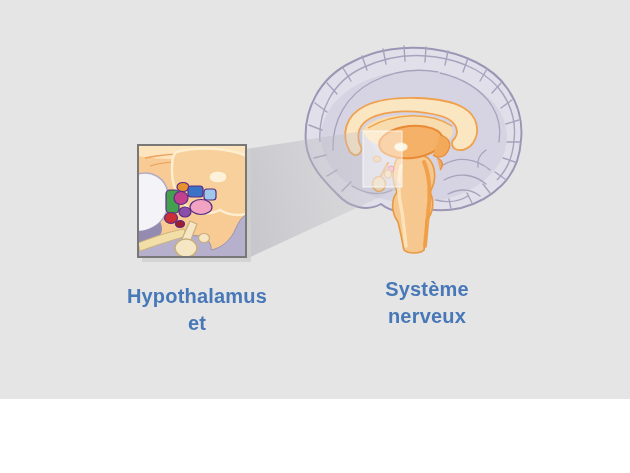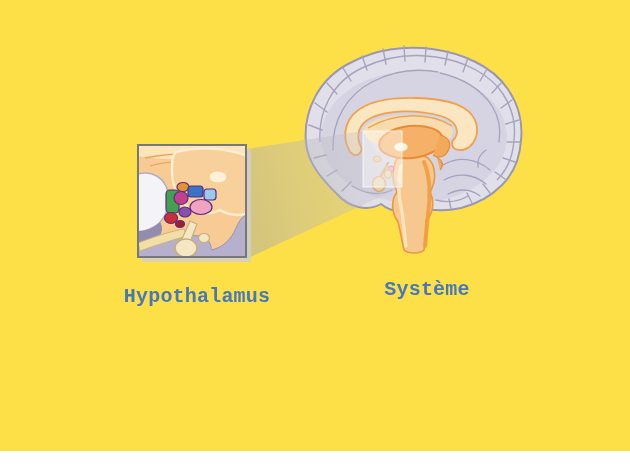--- a/index.html
+++ b/index.html
@@ -1,17 +1,17 @@
 <!DOCTYPE html>
 <html><head>
 <meta charset="utf-8">
 <style>
   html,body{margin:0;padding:0;background:#ffffff;}
-  .stage{position:relative;width:630px;height:451px;background:#fde047;overflow:hidden;
-         font-family:Liberation Mono, monospace;}
+  .stage{position:relative;width:630px;height:399px;background:#e5e5e5;overflow:hidden;
+         font-family:Liberation Sans, sans-serif;}
   .stage svg{position:absolute;left:0;top:0;}
   .caption{position:absolute;color:#4878b8;font-weight:bold;font-size:20px;
            line-height:27px;text-align:center;letter-spacing:0.2px;}
   #cap-left{left:97px;top:283px;width:200px;}
   #cap-right{left:347px;top:276px;width:160px;}
 </style>
 </head>
 <body>
 
 <div class="stage">
@@ -152,18 +152,20 @@
         <ellipse cx="171" cy="218" rx="6.5" ry="5.5" fill="#cb2f36"></ellipse>
         <ellipse cx="180" cy="224" rx="4.5" ry="3.5" fill="#9c2030"></ellipse>
       </g>
     </g>
     <rect x="138" y="145" width="108" height="112" fill="none" stroke="#787878" stroke-width="2"></rect>
   </g>
 </svg>
 
 <div class="caption" id="cap-left">
   <div>Hypothalamus</div>
+  <div>et</div>
 </div>
 <div class="caption" id="cap-right">
   <div>Système</div>
+  <div>nerveux</div>
 </div>
 
 </div>
 
 </body></html>

